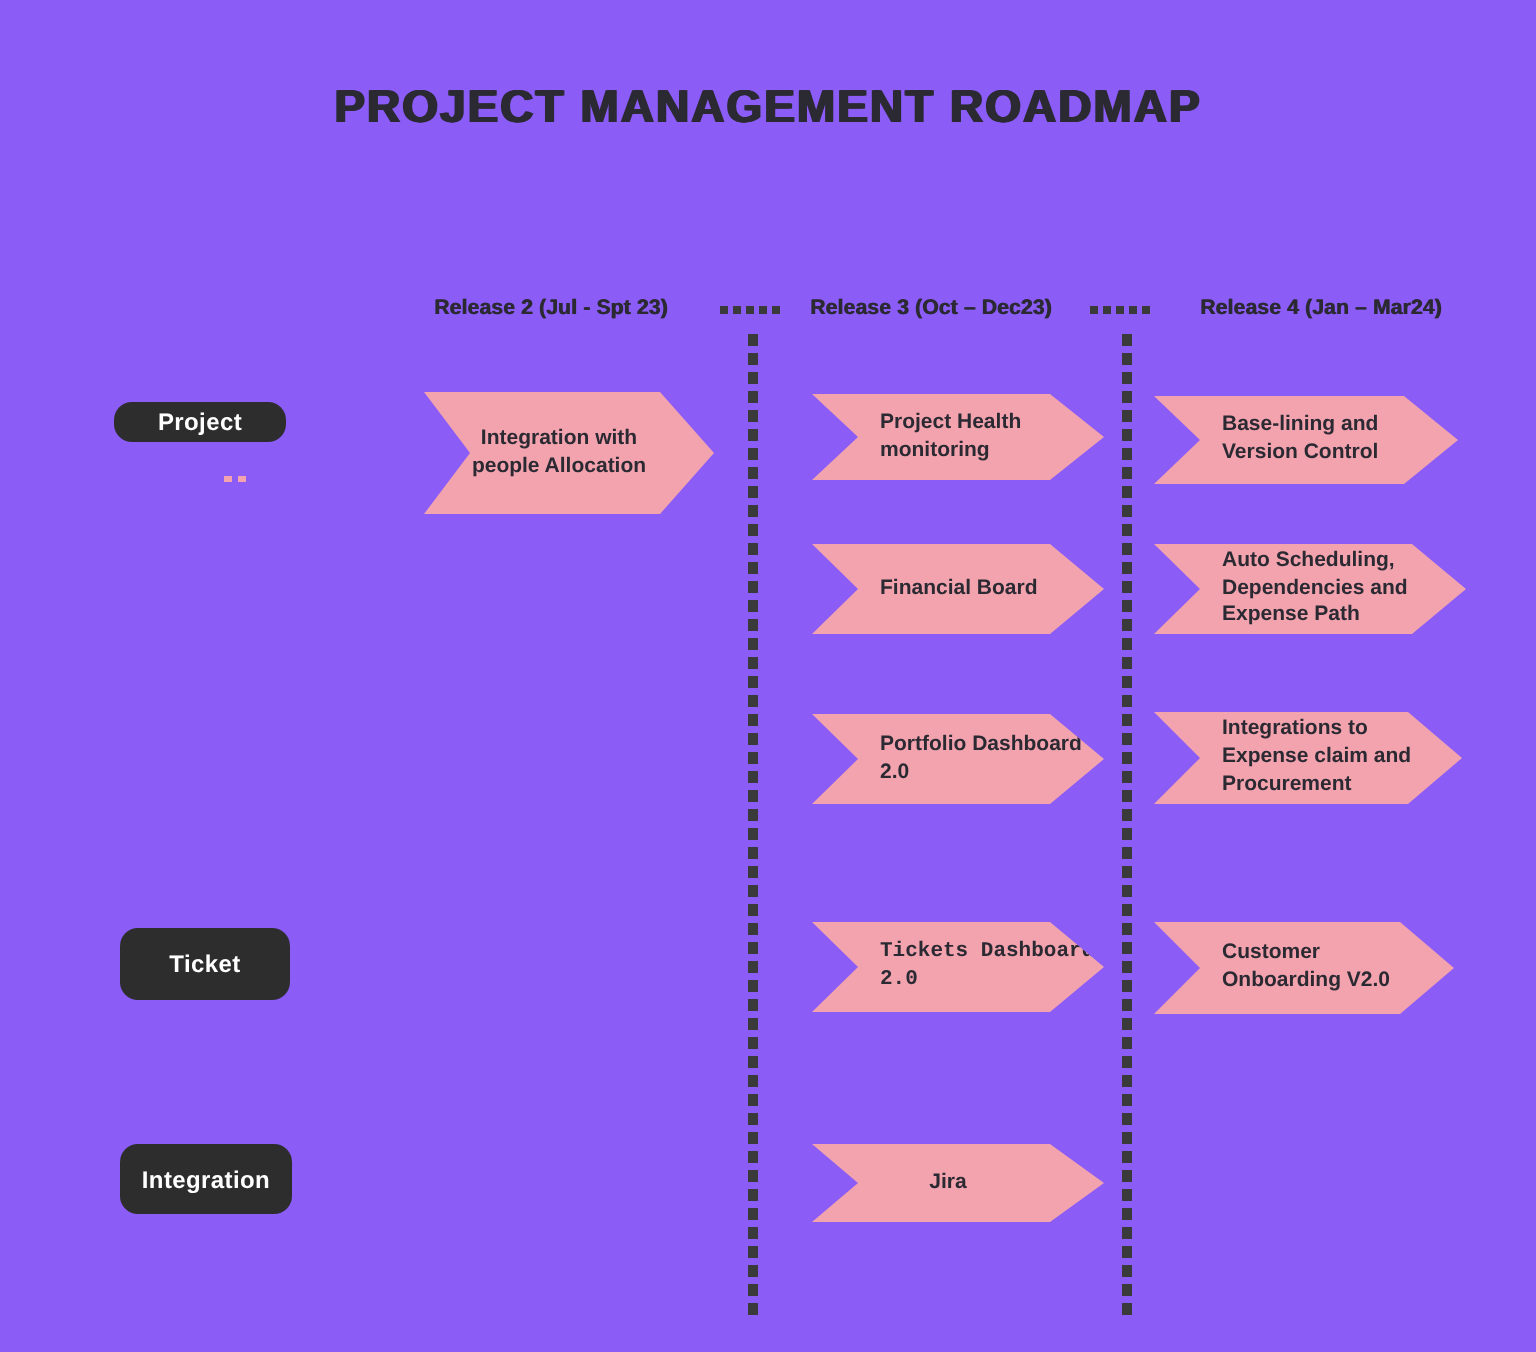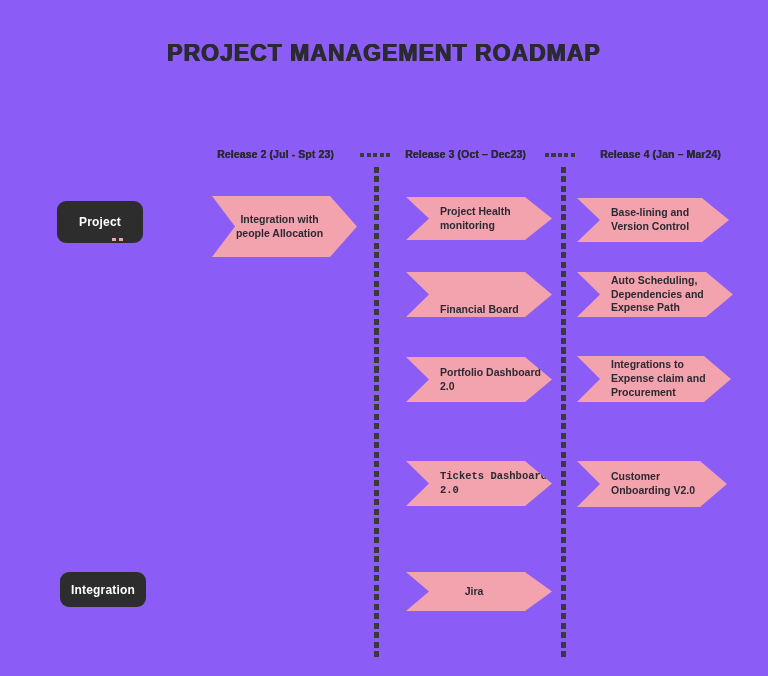--- a/index.html
+++ b/index.html
@@ -57,41 +57,41 @@
     background: #2D2D2D;
     border-radius: 9px;
     color: #ffffff;
     font-size: 12px;
     font-weight: 700;
     display: flex;
     align-items: center;
     justify-content: center;
     letter-spacing: 0.2px;
   }
-  .lbl-project     { left: 57px; top: 201px; width: 86px; height: 42px; }
+  .lbl-project     { left: 57px; top: 201px; width: 86px; height: 20px; }
   .lbl-ticket      { left: 60px; top: 464px; width: 85px; height: 36px; }
   .lbl-integration { left: 60px; top: 572px; width: 86px; height: 35px; }
   .arrow {
     position: absolute;
     background: #F2A3AE;
     clip-path: polygon(0 0, calc(100% - 27px) 0, 100% 50%, calc(100% - 27px) 100%, 0 100%, 23px 50%);
     display: flex;
     align-items: center;
     color: #2B2A33;
     font-size: 10.5px;
     font-weight: 700;
     line-height: 1.32;
   }
   .arrow .txt { white-space: pre-line; }
   .arrow.left { padding-left: 34px; }
   .arrow.center { justify-content: center; text-align: center; padding-right: 10px; }
   .a1  { left: 212px; top: 196px; width: 145px; height: 61px; }
   .a2  { left: 406px; top: 197px; width: 146px; height: 43px; }
   .a3  { left: 577px; top: 198px; width: 152px; height: 44px; }
-  .a4  { left: 406px; top: 272px; width: 146px; height: 45px; align-items: flex-end; }
+  .a4  { left: 406px; top: 272px; width: 146px; height: 45px; }
   .a5  { left: 577px; top: 272px; width: 156px; height: 45px; }
   .a6  { left: 406px; top: 357px; width: 146px; height: 45px; }
   .a7  { left: 577px; top: 356px; width: 154px; height: 46px; }
   .a8  { left: 406px; top: 461px; width: 146px; height: 45px; font-family: Liberation Mono, monospace; }
   .a9  { left: 577px; top: 461px; width: 150px; height: 46px; }
   .a10 { left: 406px; top: 572px; width: 146px; height: 39px; }
   .pink-dots {
     position: absolute;
     left: 112px; top: 238px;
     width: 12px; height: 3px;
@@ -111,20 +111,23 @@
   <div class="hdash g2"></div>
   <div class="col-header h3">Release 4 (Jan – Mar24)</div>
 
   <div class="vline l1"></div>
   <div class="vline l2"></div>
 
   <div class="lane-label lbl-project">
     <span class="txt">Project</span>
   </div>
   <div class="pink-dots"></div>
+  <div class="lane-label lbl-ticket">
+    <span class="txt">Ticket</span>
+  </div>
   <div class="lane-label lbl-integration">
     <span class="txt">Integration</span>
   </div>
 
   <div class="arrow center a1">
     <span class="txt">Integration with
 people Allocation</span>
   </div>
   <div class="arrow left a2">
     <span class="txt">Project Health

